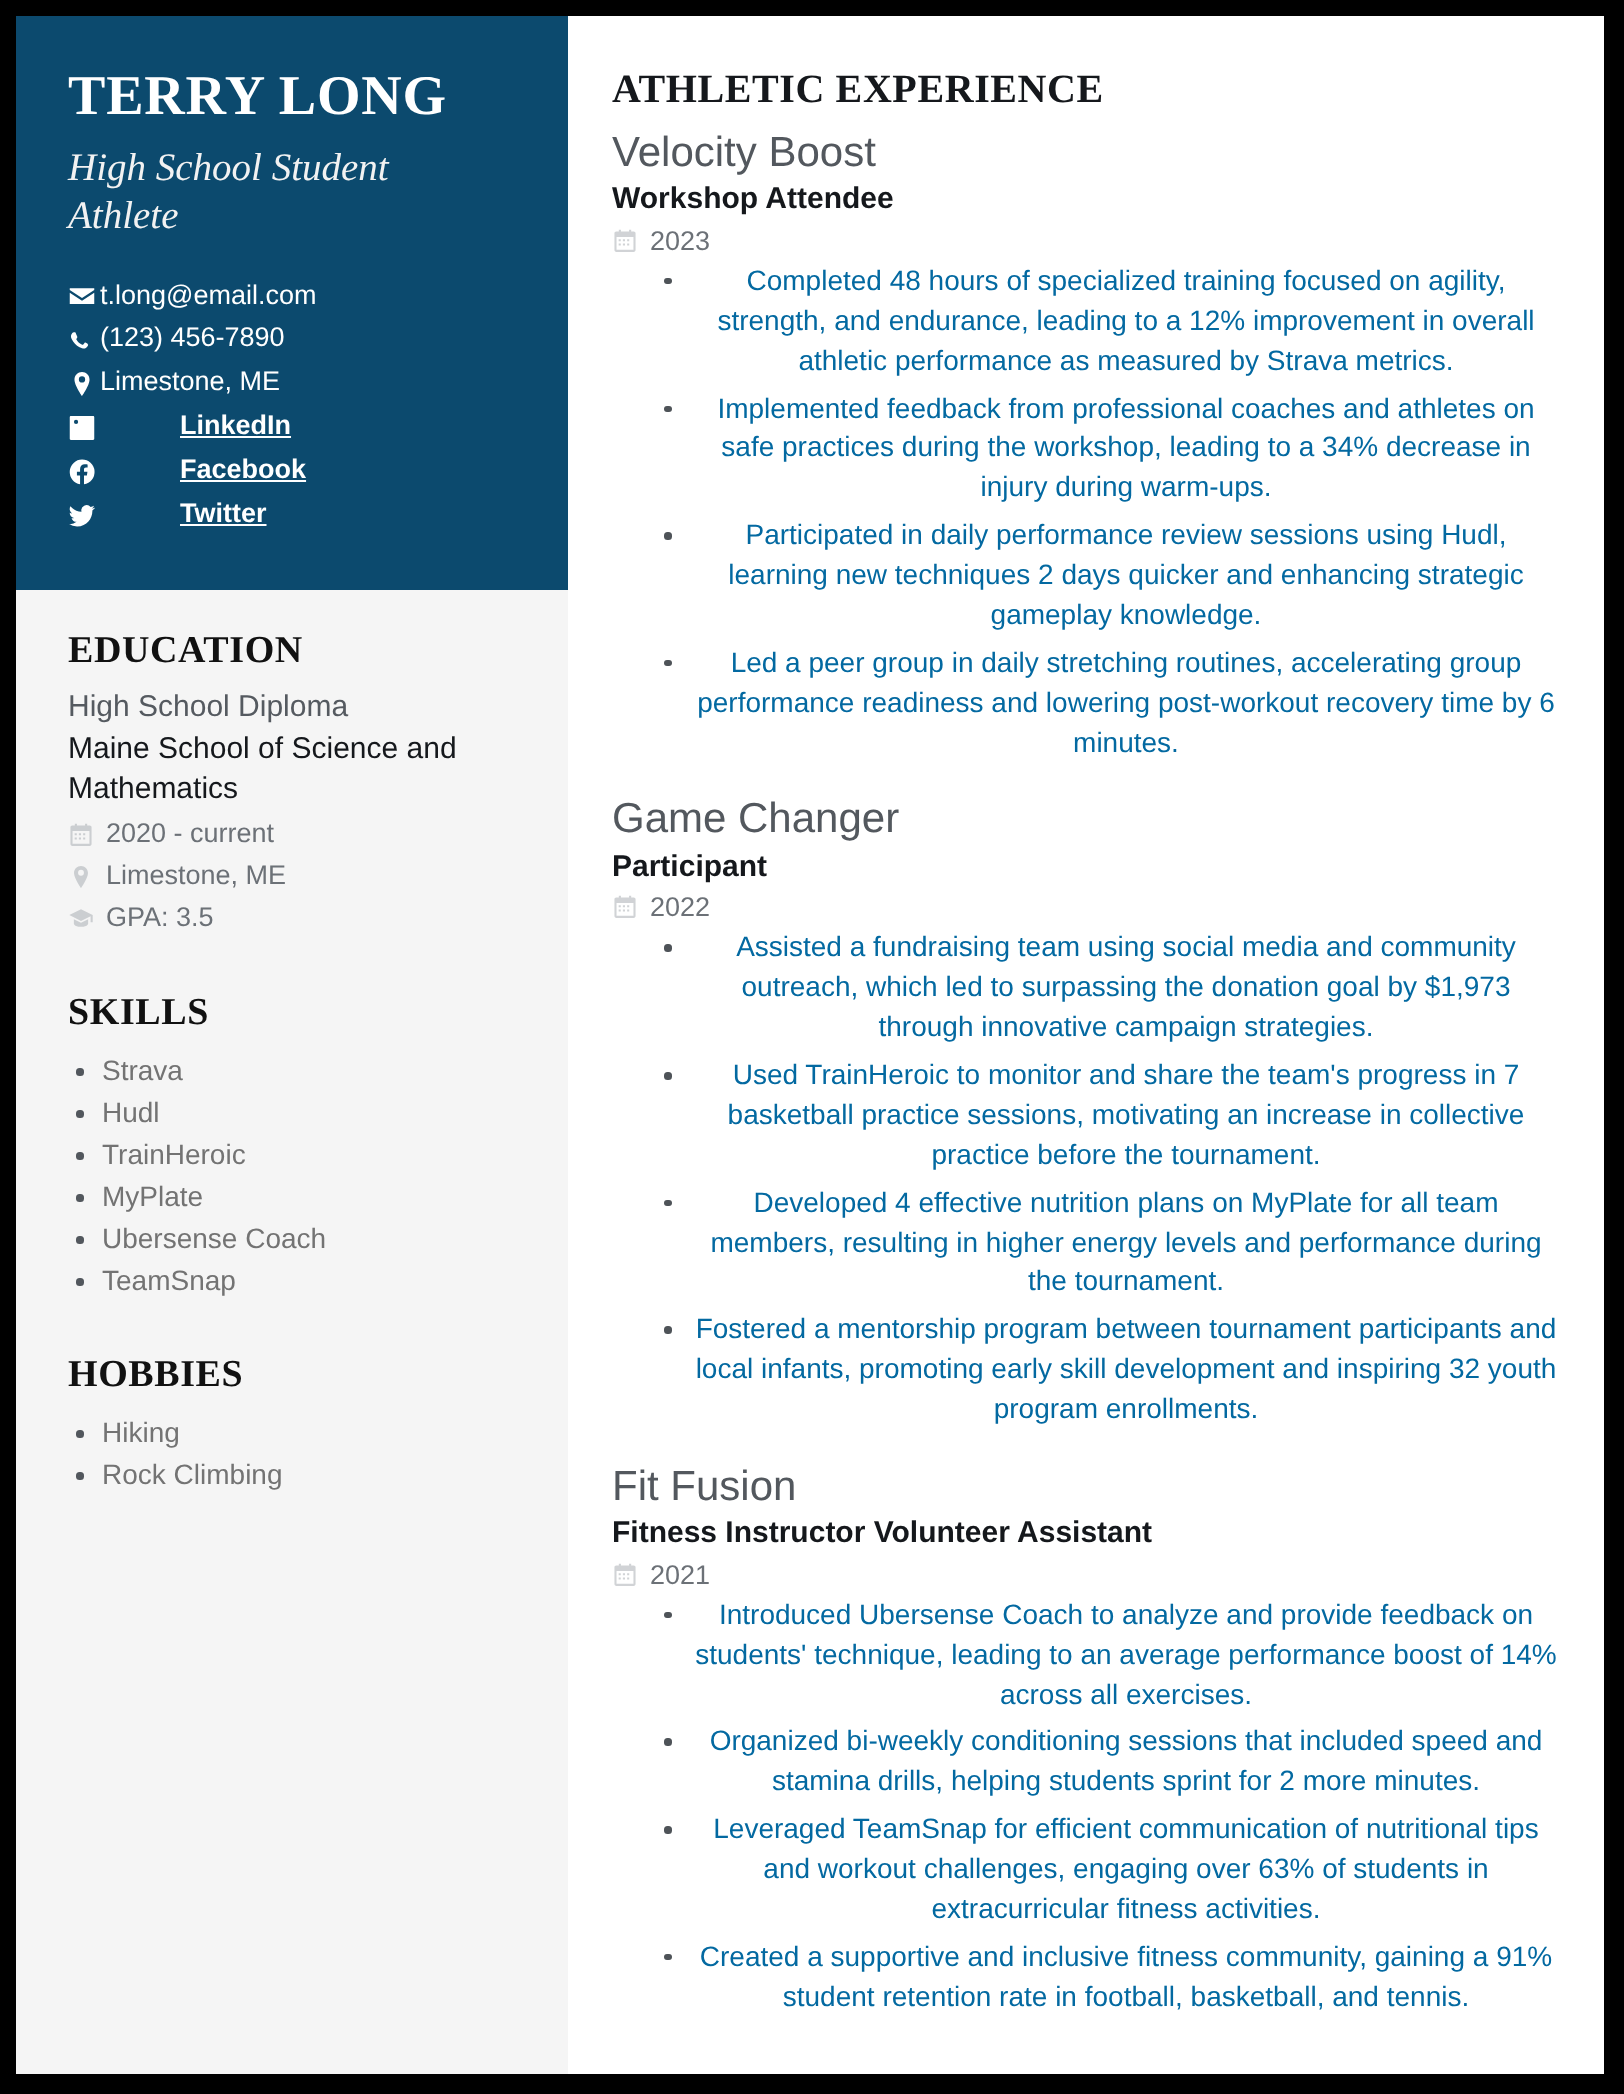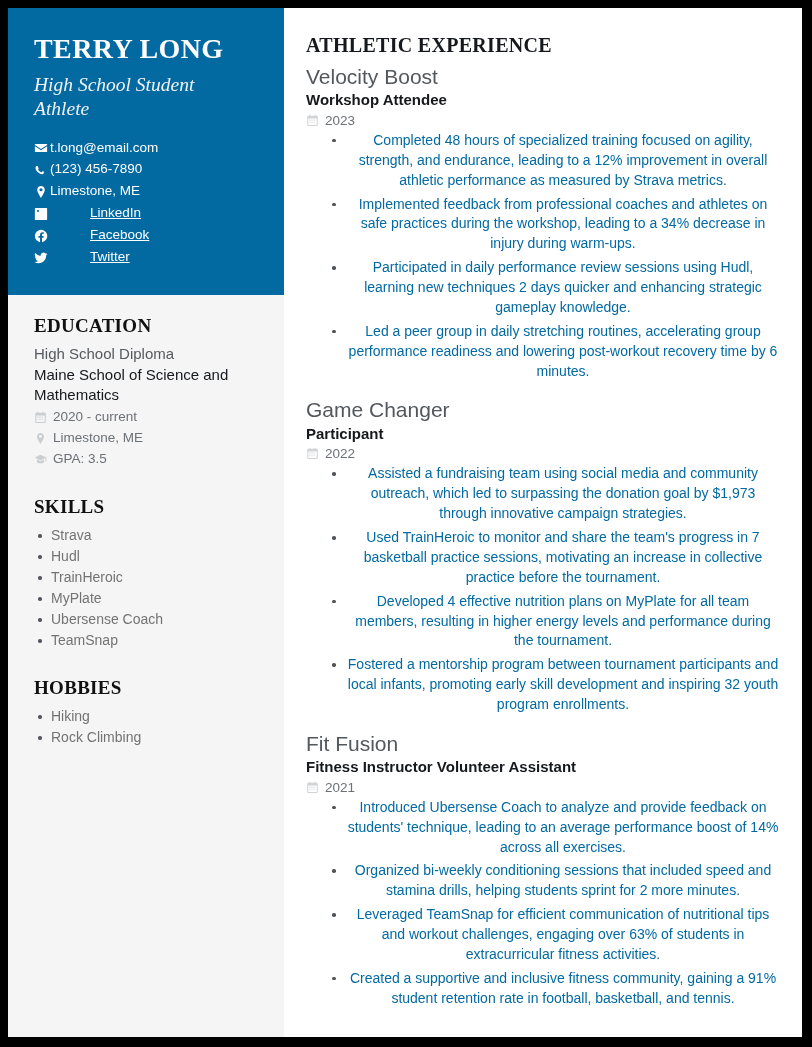--- a/index.html
+++ b/index.html
@@ -32,21 +32,21 @@
 
   
   .sidebar {
     width: 276px;
     flex: 0 0 276px;
     background: #f5f5f5;
     display: flex;
     flex-direction: column;
   }
   .sidebar-head {
-    background: #0369a1;
+    background: #0c4a6e;
     color: #ffffff;
     padding: 26px 24px 26px 26px;
   }
   .full-name {
     font-family: "Liberation Serif", serif;
     font-weight: bold;
     font-size: 28px;
     letter-spacing: 0.4px;
     line-height: 1.1;
     margin: 0 0 8px 0;
@@ -82,21 +82,21 @@
     flex: 0 0 14px;
     display: inline-flex;
     align-items: center;
     justify-content: center;
   }
   .contact-item .ico svg { display: block; }
   .contact-text { font-weight: normal; }
   .contact-link {
     text-decoration: underline;
     color: #ffffff;
-    font-weight: normal;
+    font-weight: bold;
     padding-left: 40px;
   }
 
   .sidebar-body {
     padding: 20px 24px 24px 26px;
     flex: 1 1 auto;
   }
   .side-heading {
     font-family: Liberation Serif, serif;
     font-weight: bold;

